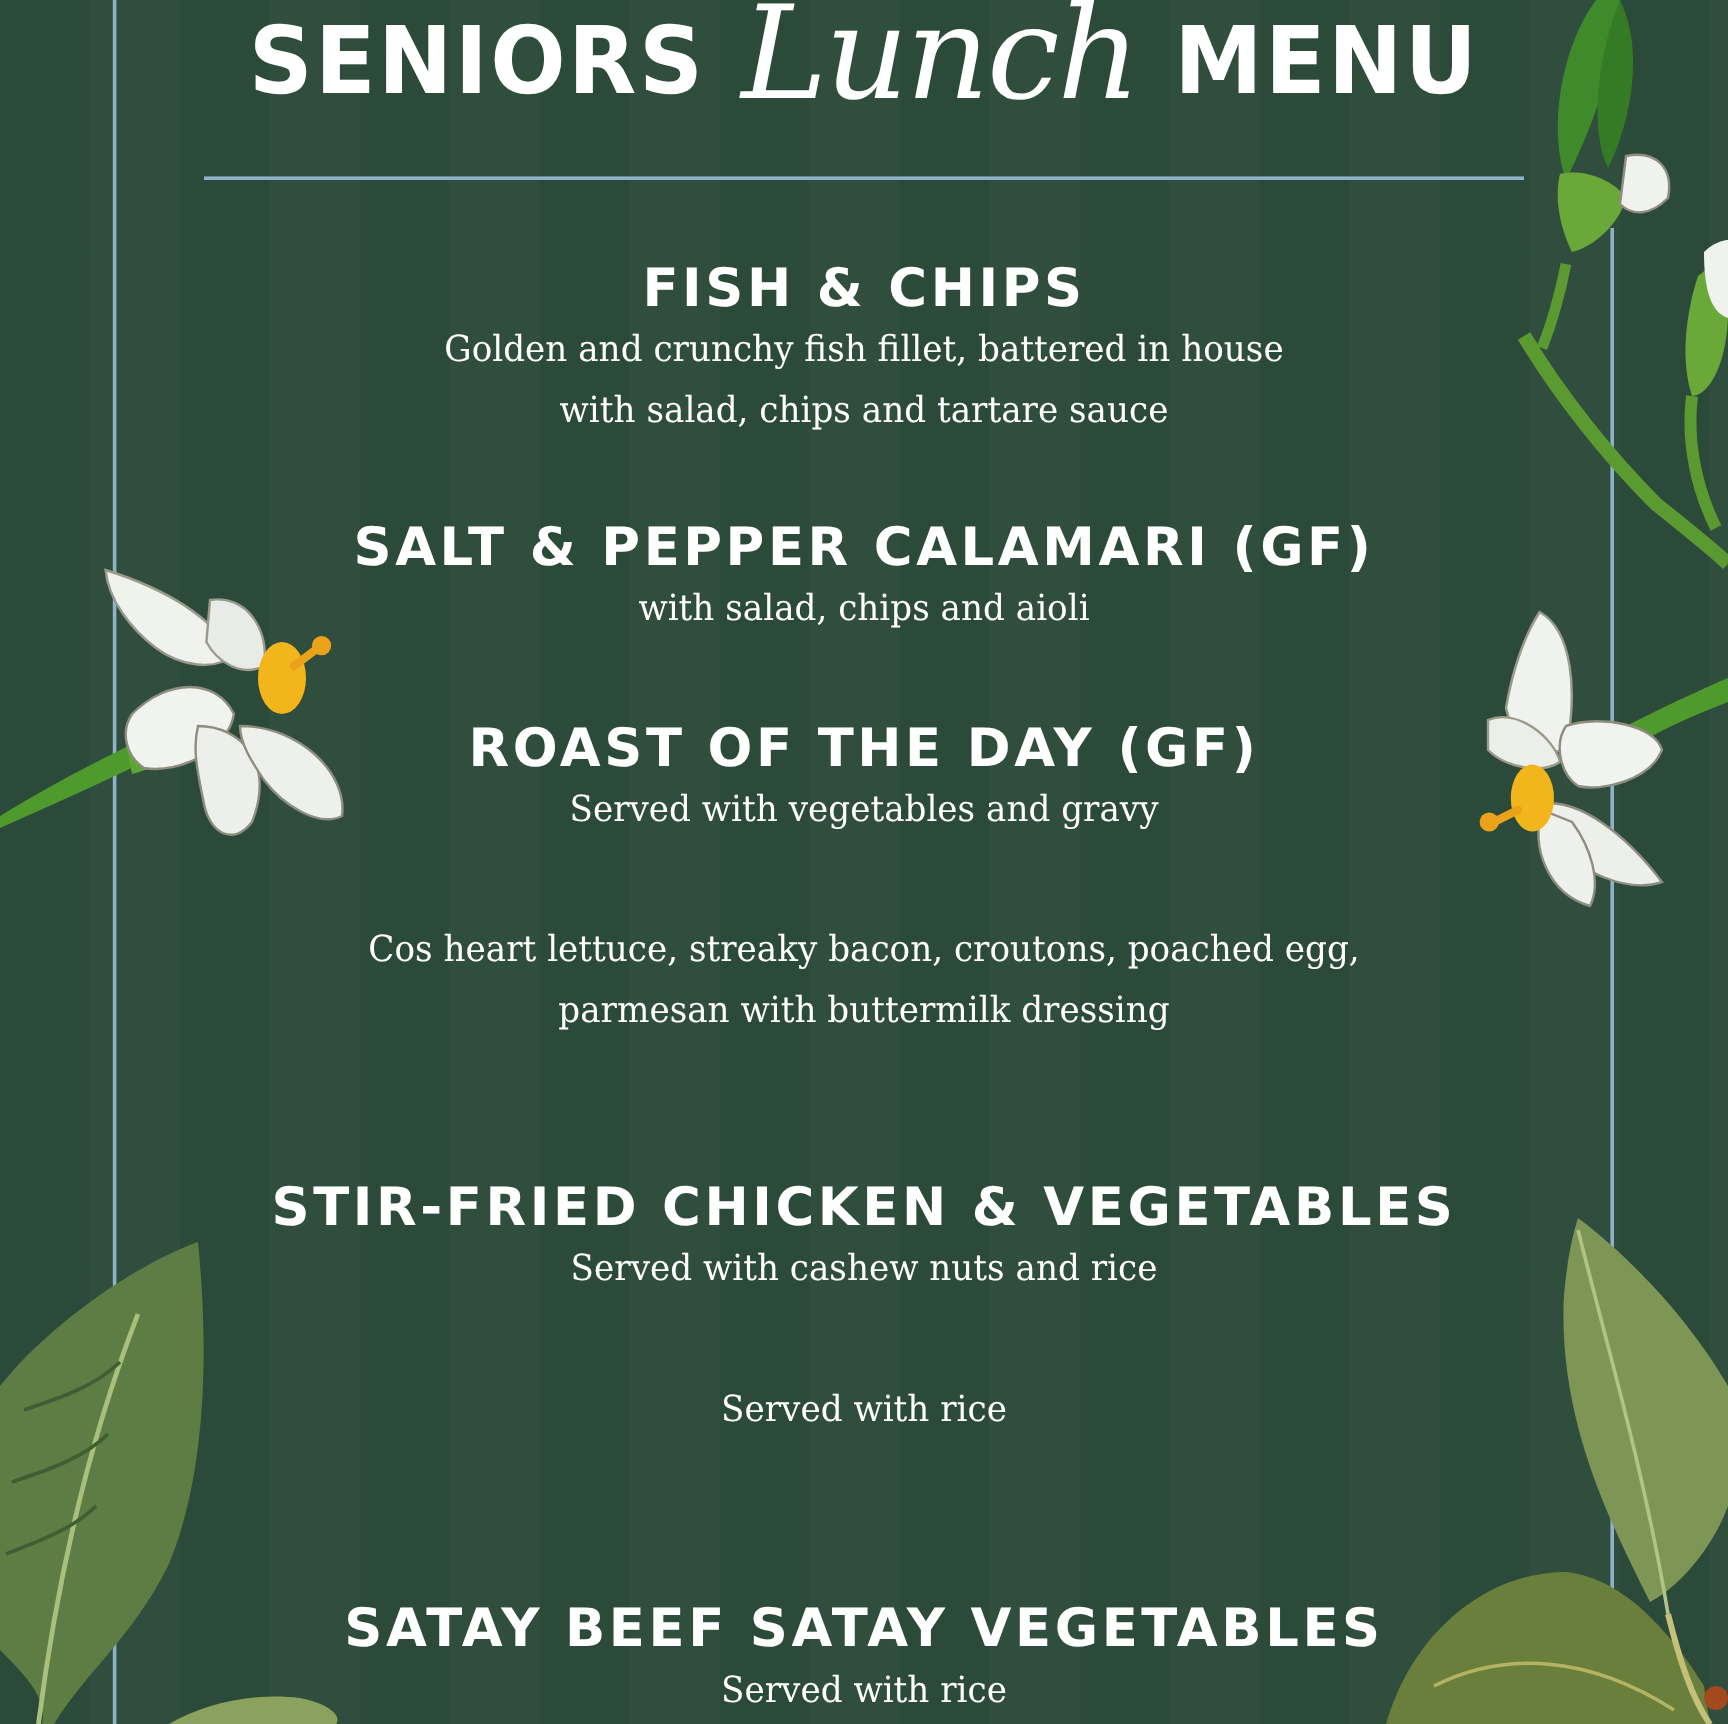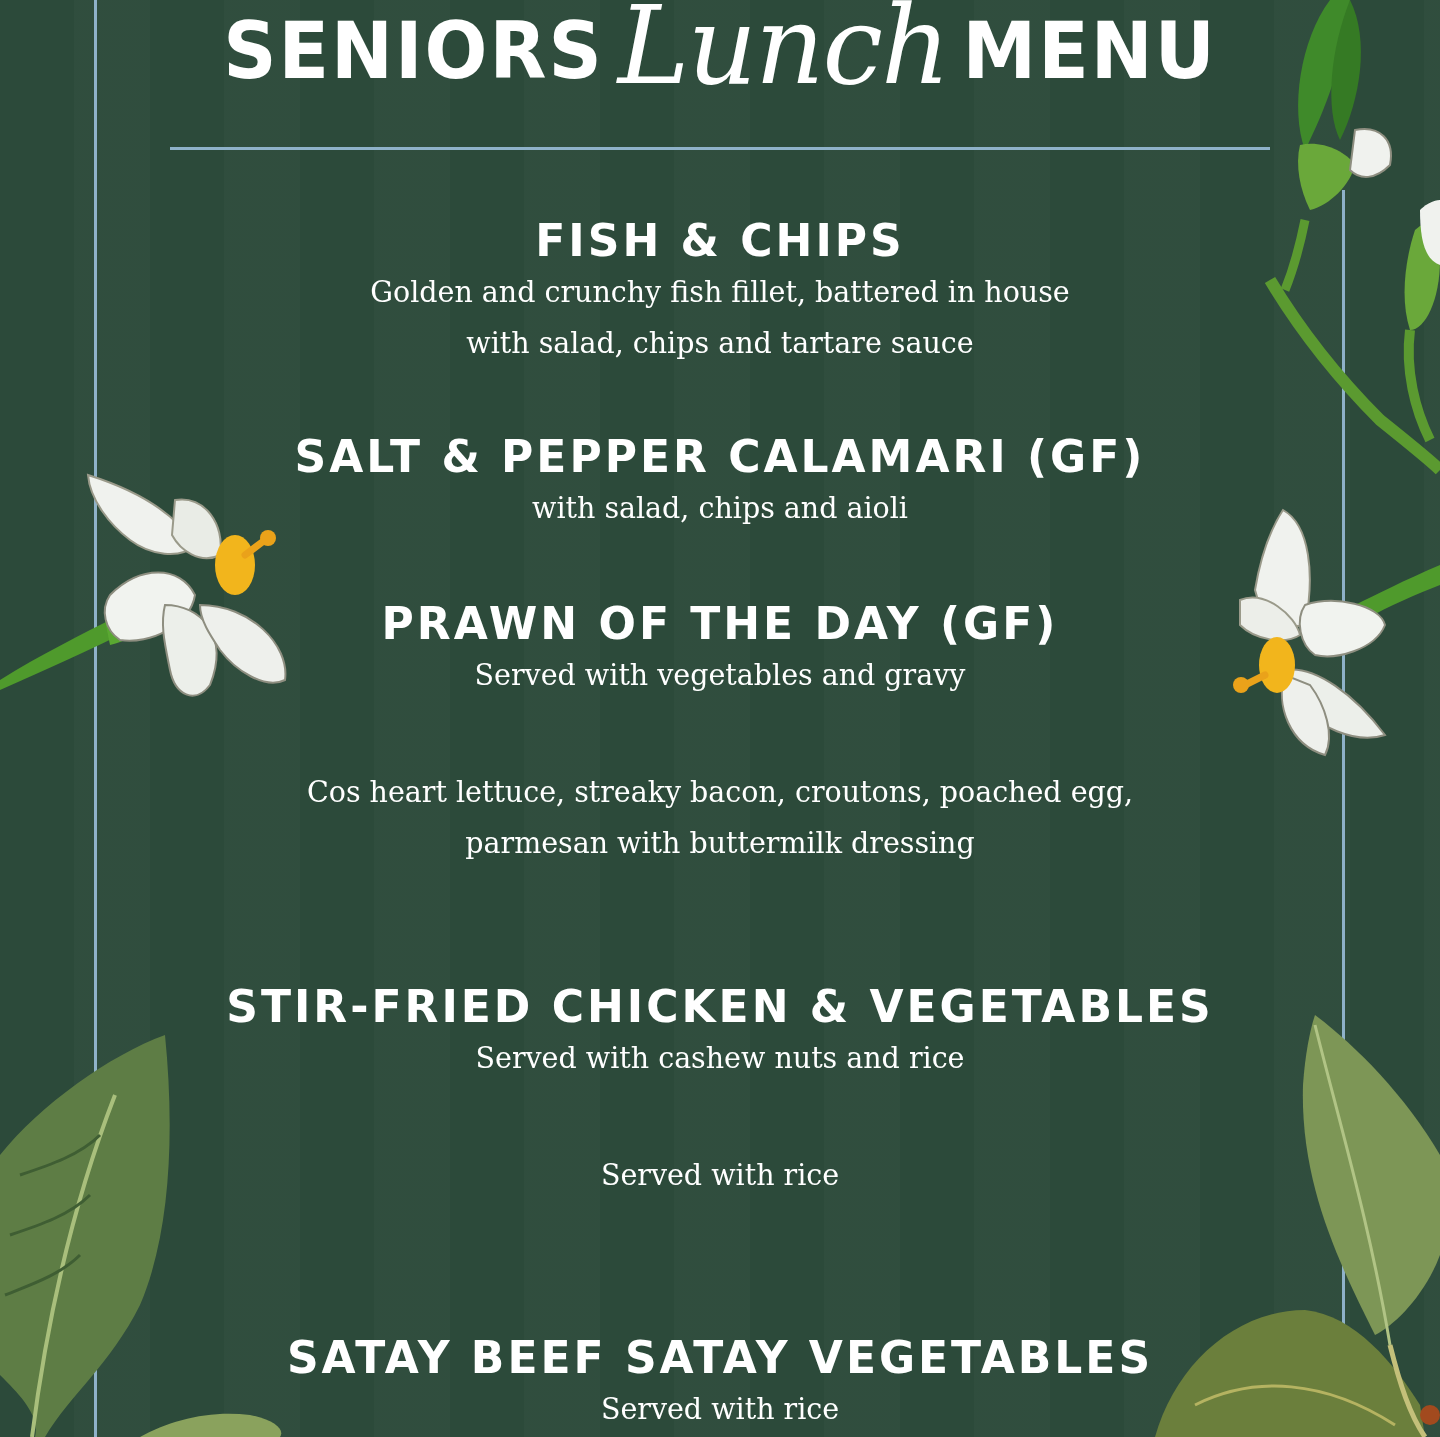--- a/index.html
+++ b/index.html
@@ -11,21 +11,21 @@
         rgba(255,255,255,0.018) 74px, rgba(255,255,255,0.018) 150px);
       font-family: "DejaVu Serif", serif;
       color: #ffffff;
     }
     .frame-left { position: absolute; left: 94px; top: 0; width: 3px; height: 1437px; background: #8fb2c9; }
     .frame-right { position: absolute; left: 1342px; top: 190px; width: 3px; height: 1247px; background: #8fb2c9; }
     .title-rule { position: absolute; left: 170px; top: 147px; width: 1100px; height: 3px; background: #8fb2c9; }
 
     .title {
       position: absolute; left: 0; top: 0; width: 1440px; height: 130px;
-      display: flex; justify-content: center; align-items: center; gap: 14px;
+      display: flex; justify-content: center; align-items: center; gap: 30px;
     }
     .title-block {
       font-family: "DejaVu Sans", sans-serif; font-weight: bold; font-size: 74px;
       letter-spacing: 2px; transform: scaleY(1.05); margin-top: -28px;
     }
     .title-script {
       font-family: "DejaVu Serif", serif; font-style: italic; font-size: 108px;
       font-weight: normal; margin-top: -40px; letter-spacing: -2px;
     }
 
@@ -62,21 +62,21 @@
   <div class="item" style="top:6px">
     <div class="item-name">FISH &amp; CHIPS</div>
     <div class="item-desc">Golden and crunchy fish fillet, battered in house</div>
     <div class="item-desc">with salad, chips and tartare sauce</div>
   </div>
   <div class="item" style="top:222px">
     <div class="item-name">SALT &amp; PEPPER CALAMARI (GF)</div>
     <div class="item-desc">with salad, chips and aioli</div>
   </div>
   <div class="item" style="top:389px">
-    <div class="item-name">PRAWN OF THE DAY (GF)</div>
+    <div class="item-name">ROAST OF THE DAY (GF)</div>
     <div class="item-desc">Served with vegetables and gravy</div>
   </div>
   <div class="item" style="top:556px">
     <div class="item-desc">Cos heart lettuce, streaky bacon, croutons, poached egg,</div>
     <div class="item-desc">parmesan with buttermilk dressing</div>
   </div>
   <div class="item" style="top:772px">
     <div class="item-name">STIR-FRIED CHICKEN &amp; VEGETABLES</div>
     <div class="item-desc">Served with cashew nuts and rice</div>
   </div>

